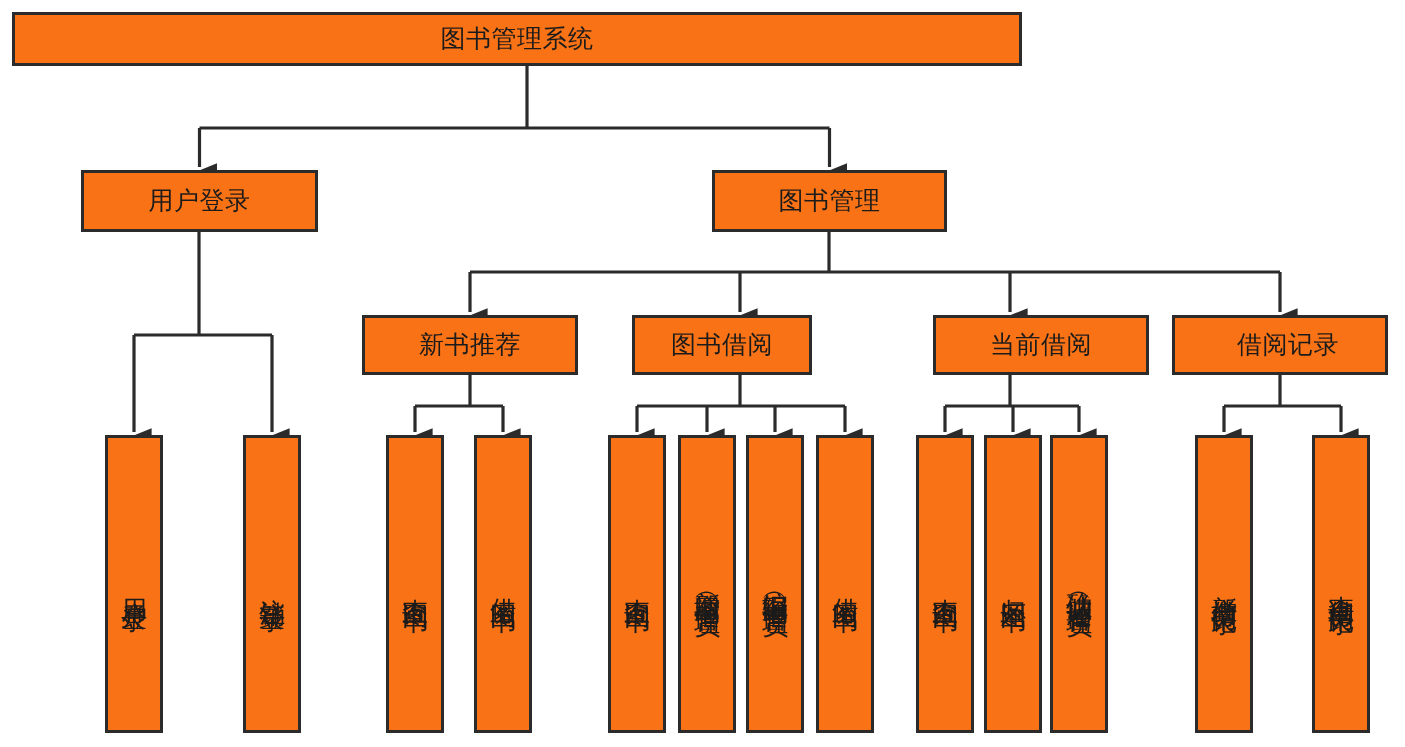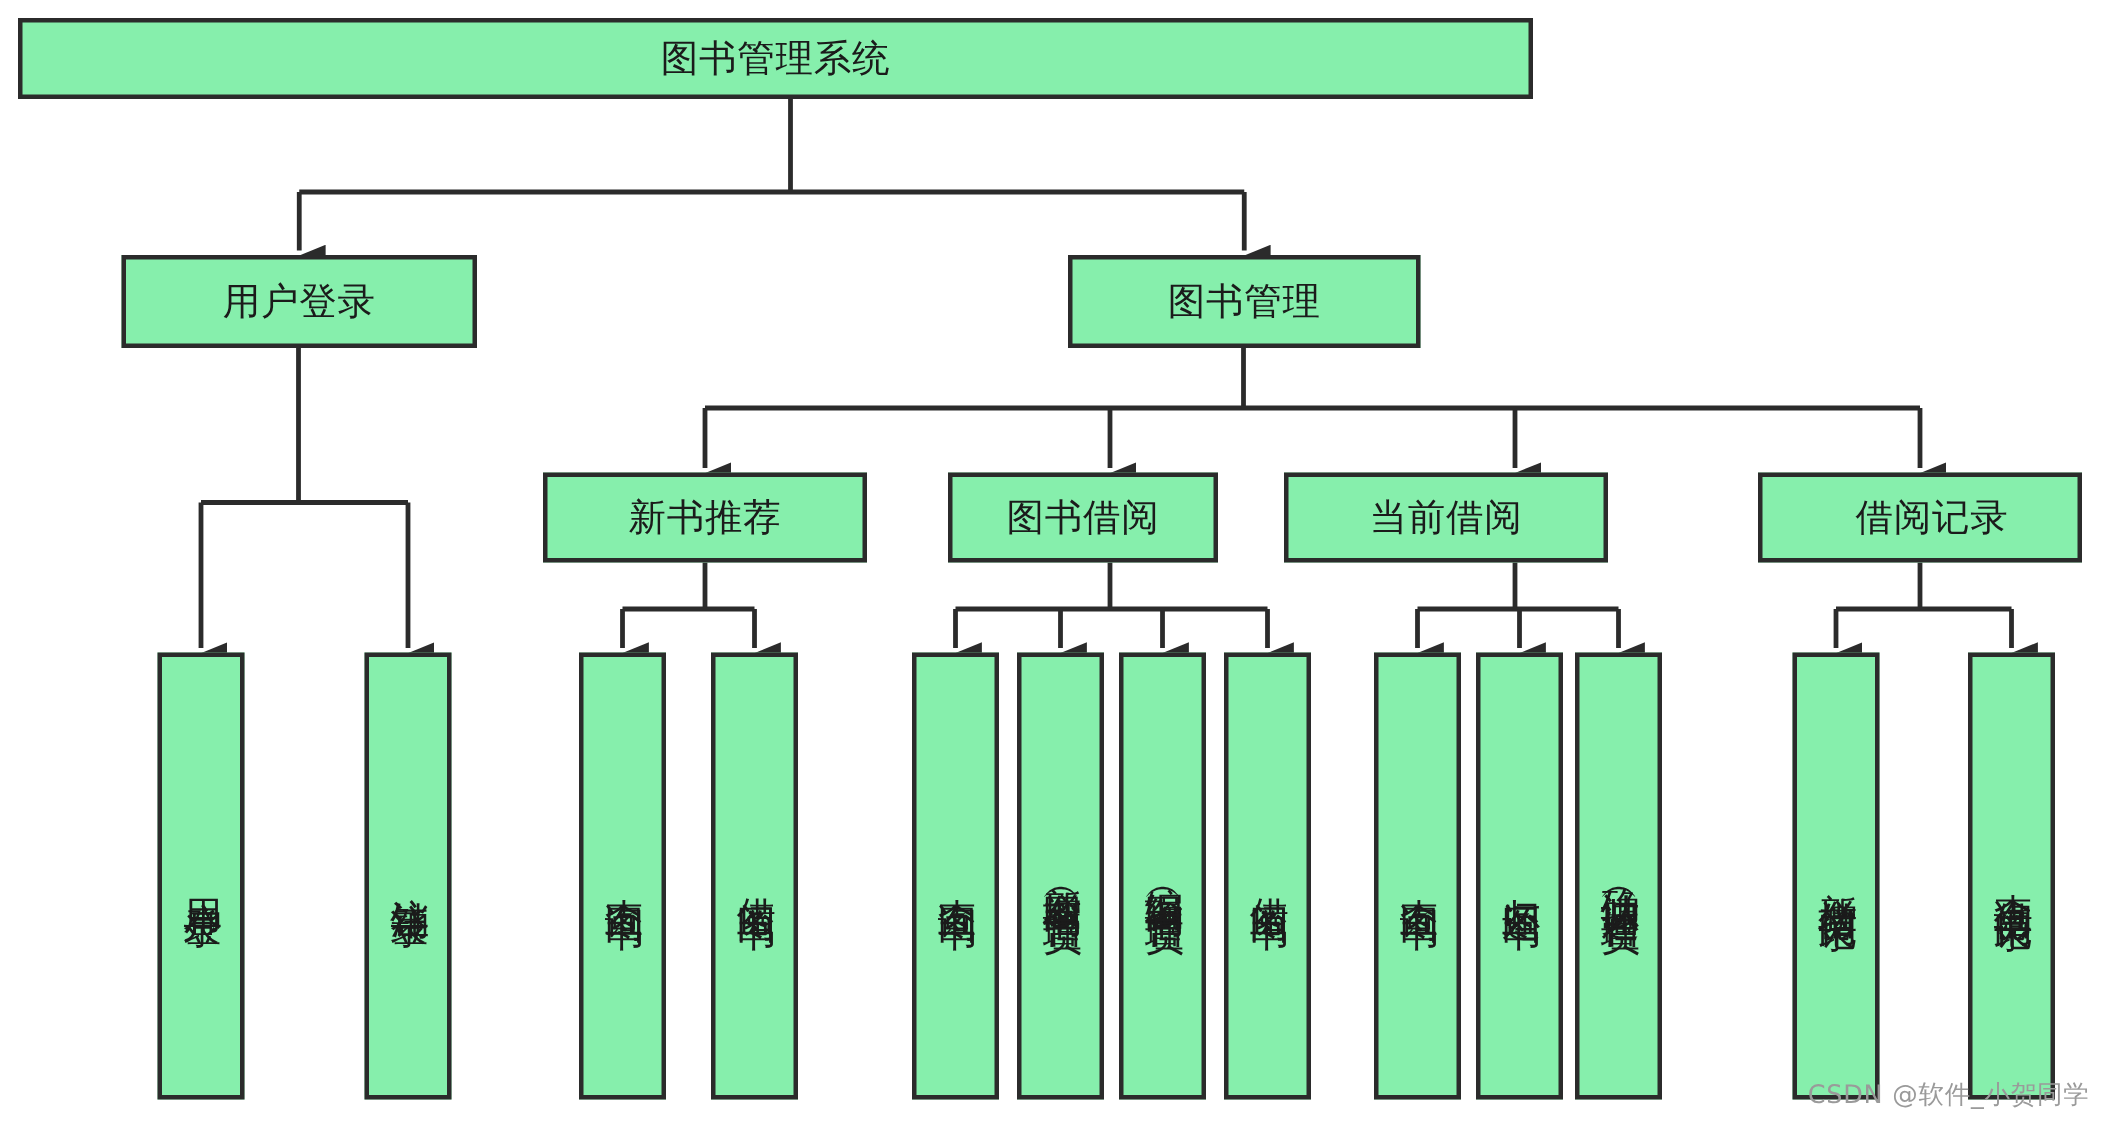--- a/index.html
+++ b/index.html
@@ -20,21 +20,21 @@
     position: absolute;
     left: 0; top: 0;
     width: 1405px;
     height: 747px;
     pointer-events: none;
   }
   .node {
     position: absolute;
     box-sizing: border-box;
     border: 3px solid #2b2b2b;
-    background: #86efac;
+    background: #f97316;
     display: flex;
     align-items: center;
     justify-content: center;
     text-align: center;
     color: #1b1b1b;
   }
   .node.horiz {
     font-size: 25px;
     line-height: 1.15;
     letter-spacing: 0.5px;
@@ -126,21 +126,21 @@
       </div>
       <div class="node horiz" style="left: 712px; top: 170px; width: 235px; height: 62px;">
         <span class="lbl">图书管理</span>
       </div>
       <div class="node horiz" style="left: 362px; top: 315px; width: 216px; height: 60px; text-align: center;">
         <span class="lbl">新书推荐</span>
       </div>
       <div class="node horiz" style="left: 632px; top: 315px; width: 180px; height: 60px;">
         <span class="lbl">图书借阅</span>
       </div>
-      <div class="node horiz" style="left: 856px; top: 315px; width: 216px; height: 60px;">
+      <div class="node horiz" style="left: 933px; top: 315px; width: 216px; height: 60px;">
         <span class="lbl">当前借阅</span>
       </div>
       <div class="node horiz" style="left: 1172px; top: 315px; width: 216px; height: 60px; padding-left: 16px;">
         <span class="lbl">借阅记录</span>
       </div>
       <div class="node vert" style="left: 105px; top: 435px; width: 58px; height: 298px;">
         <span class="lbl">用户登录</span>
       </div>
       <div class="node vert" style="left: 243px; top: 435px; width: 58px; height: 298px;">
         <span class="lbl">注销登录</span>
@@ -173,14 +173,13 @@
         <span class="lbl">确认归还（管理员）</span>
       </div>
       <div class="node vert" style="left: 1195px; top: 435px; width: 58px; height: 298px;">
         <span class="lbl">新增借阅记录</span>
       </div>
       <div class="node vert" style="left: 1312px; top: 435px; width: 58px; height: 298px;">
         <span class="lbl">查询借阅记录</span>
       </div>
     </div>
 
-  <div id="watermark">CSDN @软件_小贺同学</div>
 </div>
 
 </body></html>

